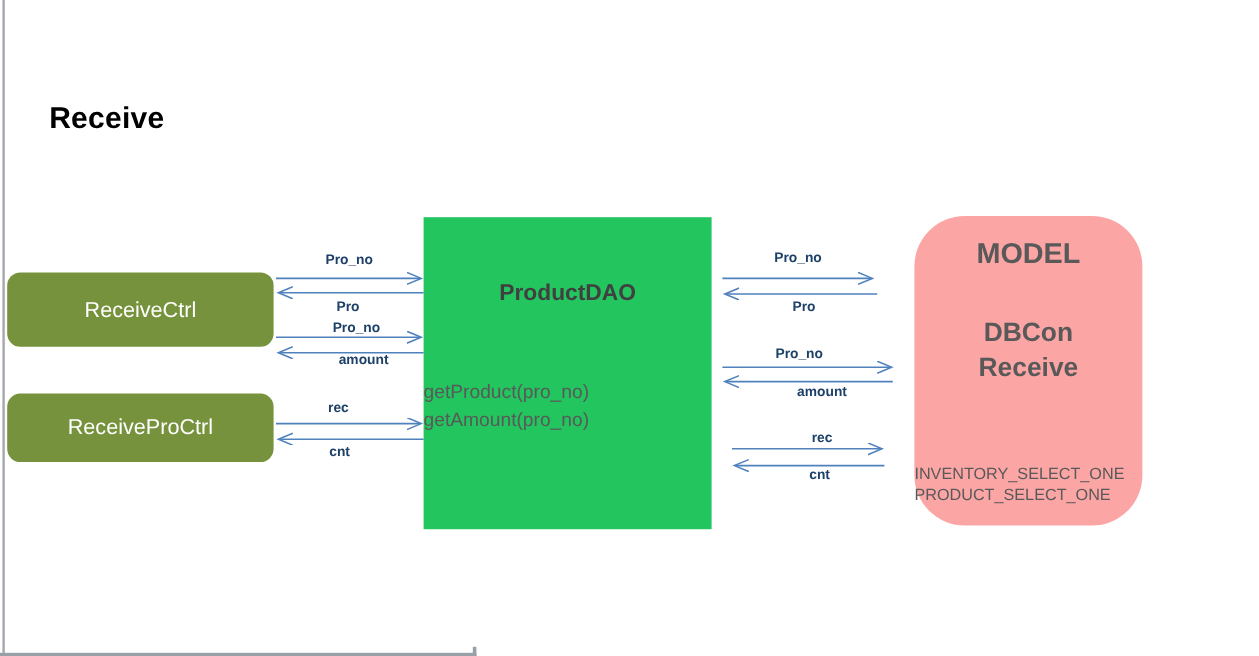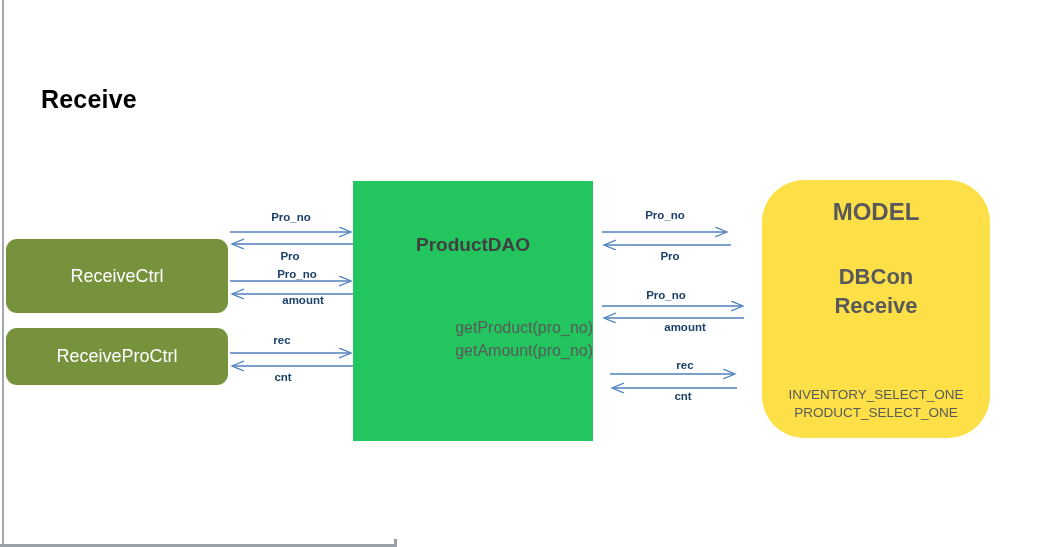--- a/index.html
+++ b/index.html
@@ -36,54 +36,54 @@
     font-size: 25px; font-weight: bold; color: #000000;
     letter-spacing: 0.2px;
   }
 
   .ctrl-box {
     position: absolute; left: 6px; width: 222px;
     background: #76923C; border-radius: 11px;
     color: #ffffff; font-size: 18px;
     display: flex; align-items: center; justify-content: center;
   }
-  .ctrl-box.receive { top: 239px; height: 74px; }
+  .ctrl-box.receive { top: 227px; height: 62px; }
   .ctrl-box.receivepro { top: 328px; height: 57px; }
 
   .dao-box {
     position: absolute; left: 353px; top: 181px;
     width: 240px; height: 260px;
     background: #22c55e;
   }
   .dao-title {
     position: absolute; top: 53px; left: 0; width: 100%;
     text-align: center; font-size: 19px; font-weight: bold; color: #404040;
   }
   .dao-methods {
     position: absolute; top: 135px; left: 0; width: 100%;
-    text-align: right; font-size: 16px; line-height: 23px; color: #595959;
+    text-align: left; font-size: 16px; line-height: 23px; color: #595959;
   }
 
   .model-box {
     position: absolute; left: 762px; top: 180px;
-    width: 228px; height: 258px;
-    background: #fde047; border-radius: 42px;
+    width: 190px; height: 258px;
+    background: #fca5a5; border-radius: 42px;
   }
   .model-title {
     position: absolute; top: 18px; left: 0; width: 100%;
     text-align: center; font-size: 24px; font-weight: bold; color: #595959;
   }
   .model-sub {
     position: absolute; top: 82px; left: 0; width: 100%;
     text-align: center; font-size: 22px; font-weight: bold;
     line-height: 29px; color: #595959;
   }
   .model-queries {
     position: absolute; top: 206px; left: 0; width: 100%;
-    text-align: center; font-size: 13.5px; line-height: 18px; color: #595959;
+    font-size: 13.5px; line-height: 18px; color: #595959;
   }
 
   .arrow-svg {
     position: absolute; left: 0; top: 0;
     width: 1049px; height: 547px;
     pointer-events: none;
   }
 
   .arrow-label {
     position: absolute; transform: translateX(-50%);

